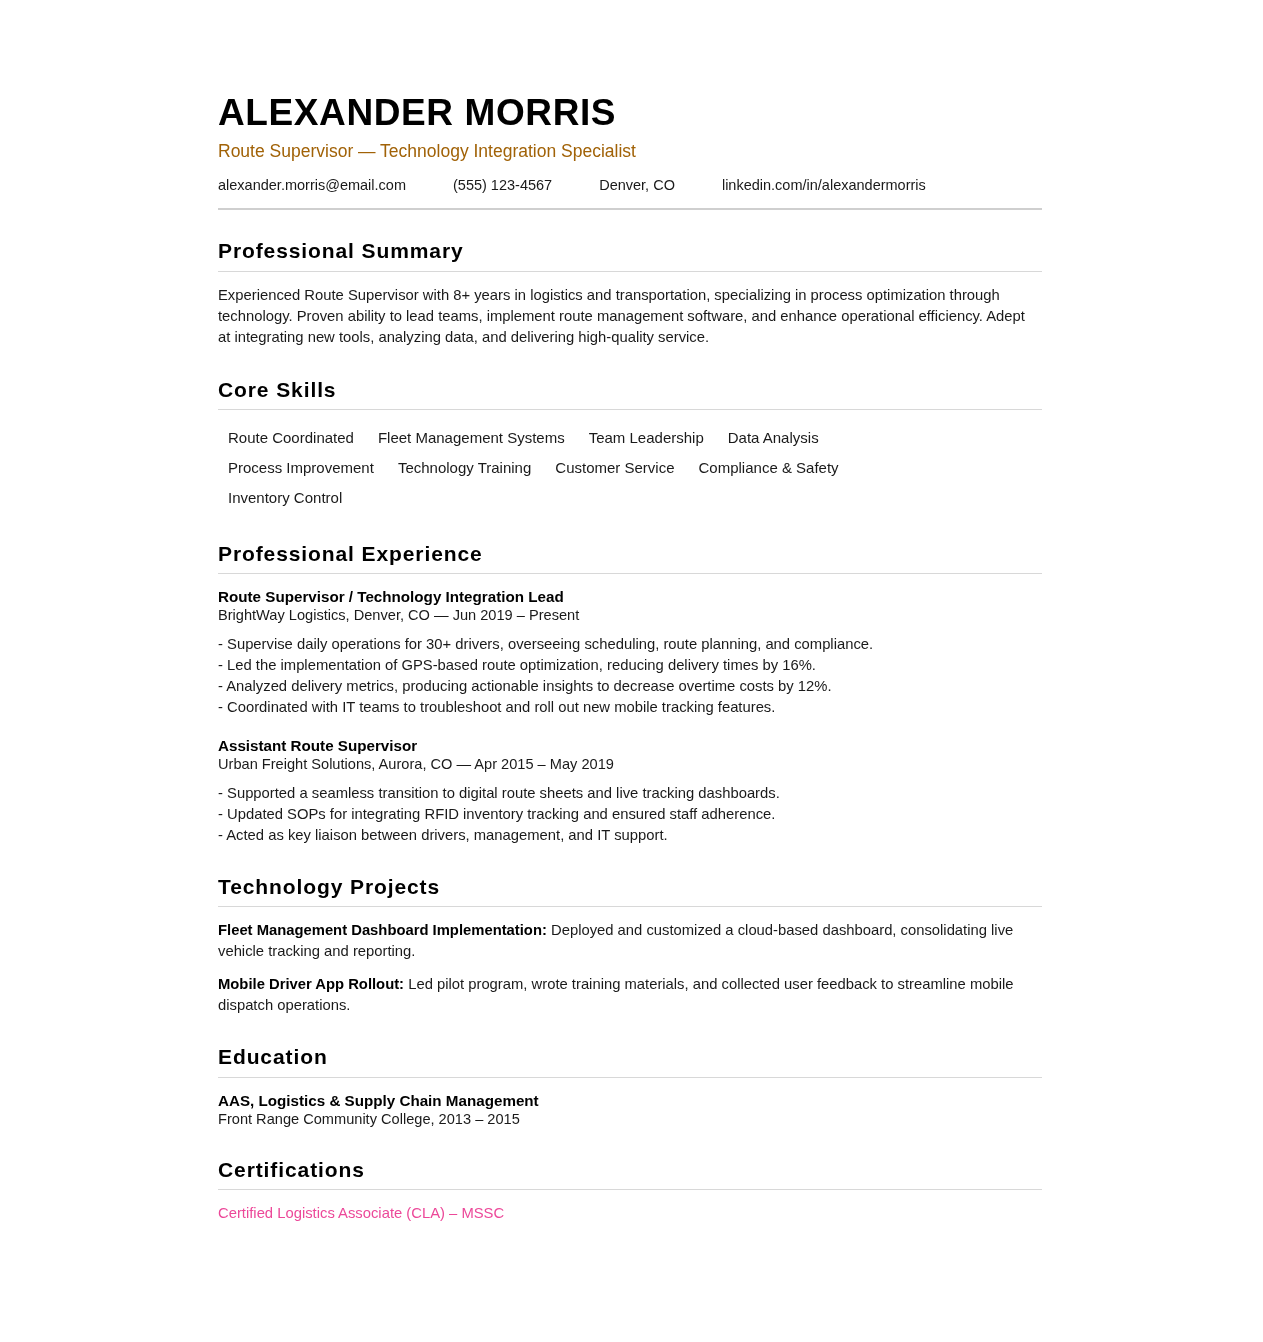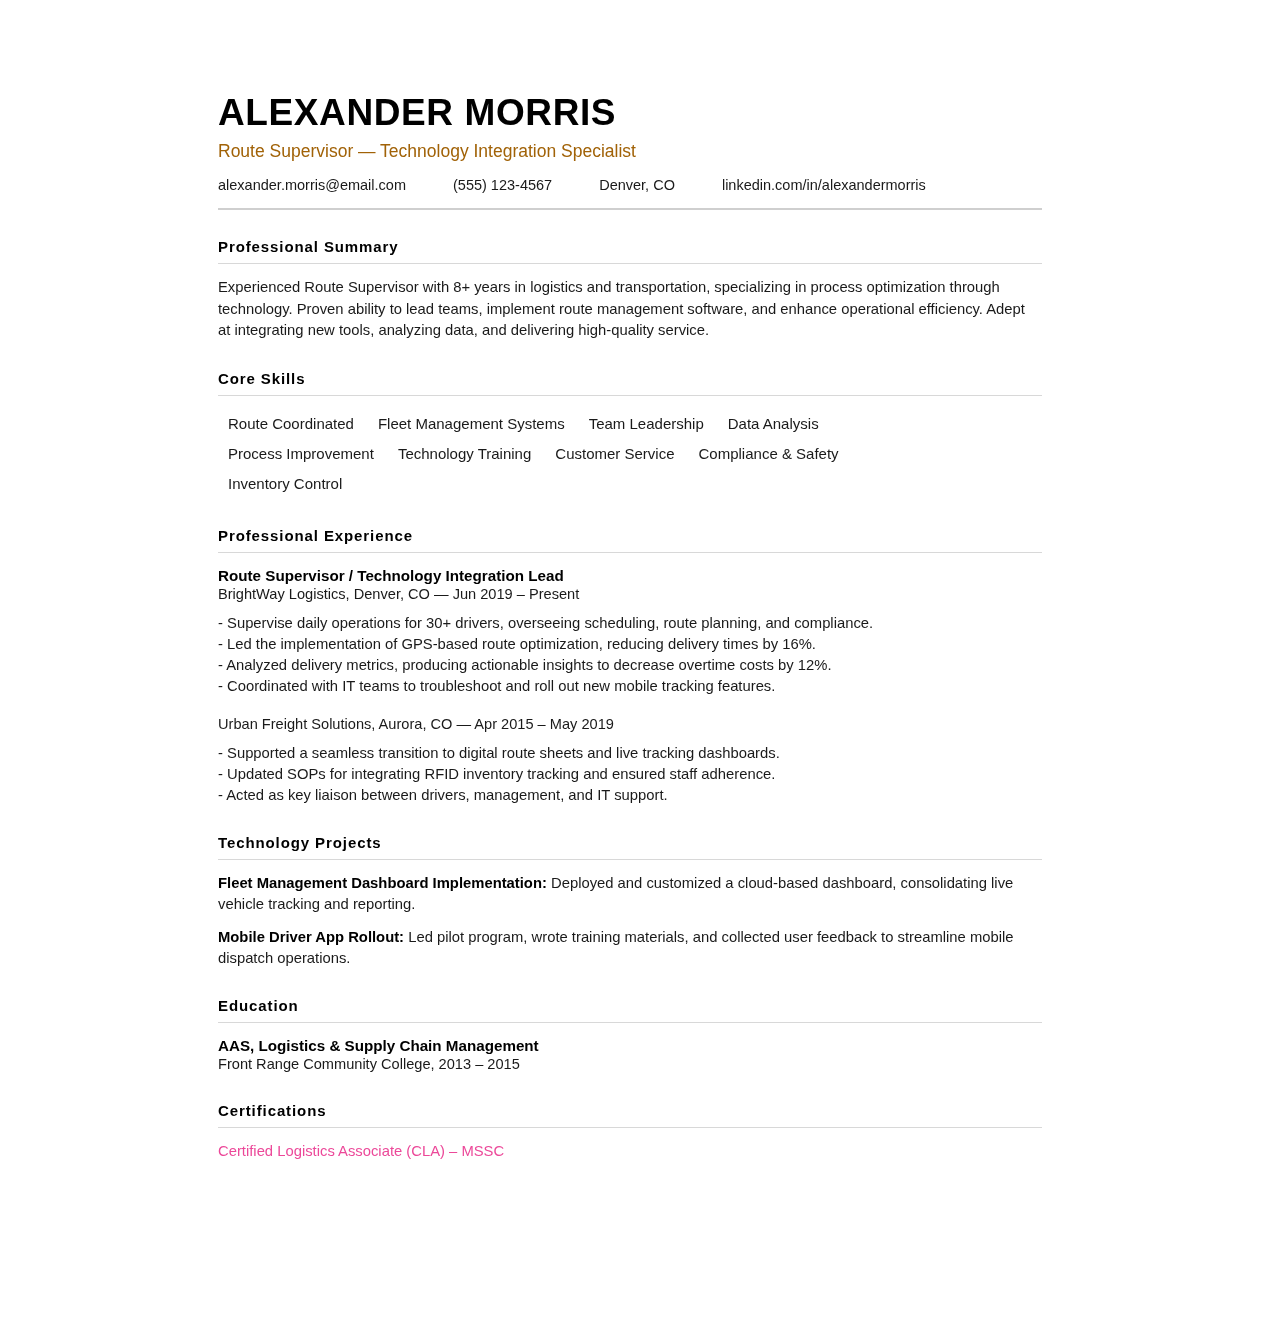--- a/index.html
+++ b/index.html
@@ -59,21 +59,21 @@
 
   .header-rule {
     height: 0;
     border-top: 2px solid #cfcfcf;
     margin: 14px 0 0 0;
   }
 
   
   .section { margin-top: 28px; }
   .section-title {
-    font-size: 15px;
+    font-size: 21px;
     font-weight: bold;
     letter-spacing: 0.9px;
     color: #000000;
     margin: 0 0 7px 0;
     line-height: 1.2;
   }
   .section-rule {
     height: 0;
     border-top: 1px solid #d8d8d8;
     margin: 0 0 13px 0;
@@ -212,20 +212,21 @@
         <div class="job-meta">BrightWay Logistics, Denver, CO — Jun 2019 – Present</div>
         <ul class="bullets">
           <li class="bullet">- Supervise daily operations for 30+ drivers, overseeing scheduling, route planning, and compliance.</li>
           <li class="bullet">- Led the implementation of GPS-based route optimization, reducing delivery times by 16%.</li>
           <li class="bullet">- Analyzed delivery metrics, producing actionable insights to decrease overtime costs by 12%.</li>
           <li class="bullet">- Coordinated with IT teams to troubleshoot and roll out new mobile tracking features.</li>
         </ul>
       </div>
 
       <div class="job">
+        <div class="job-title">Assistant Route Supervisor</div>
         <div class="job-meta">Urban Freight Solutions, Aurora, CO — Apr 2015 – May 2019</div>
         <ul class="bullets">
           <li class="bullet">- Supported a seamless transition to digital route sheets and live tracking dashboards.</li>
           <li class="bullet">- Updated SOPs for integrating RFID inventory tracking and ensured staff adherence.</li>
           <li class="bullet">- Acted as key liaison between drivers, management, and IT support.</li>
         </ul>
       </div>
     </div>
 
     <div class="section">

